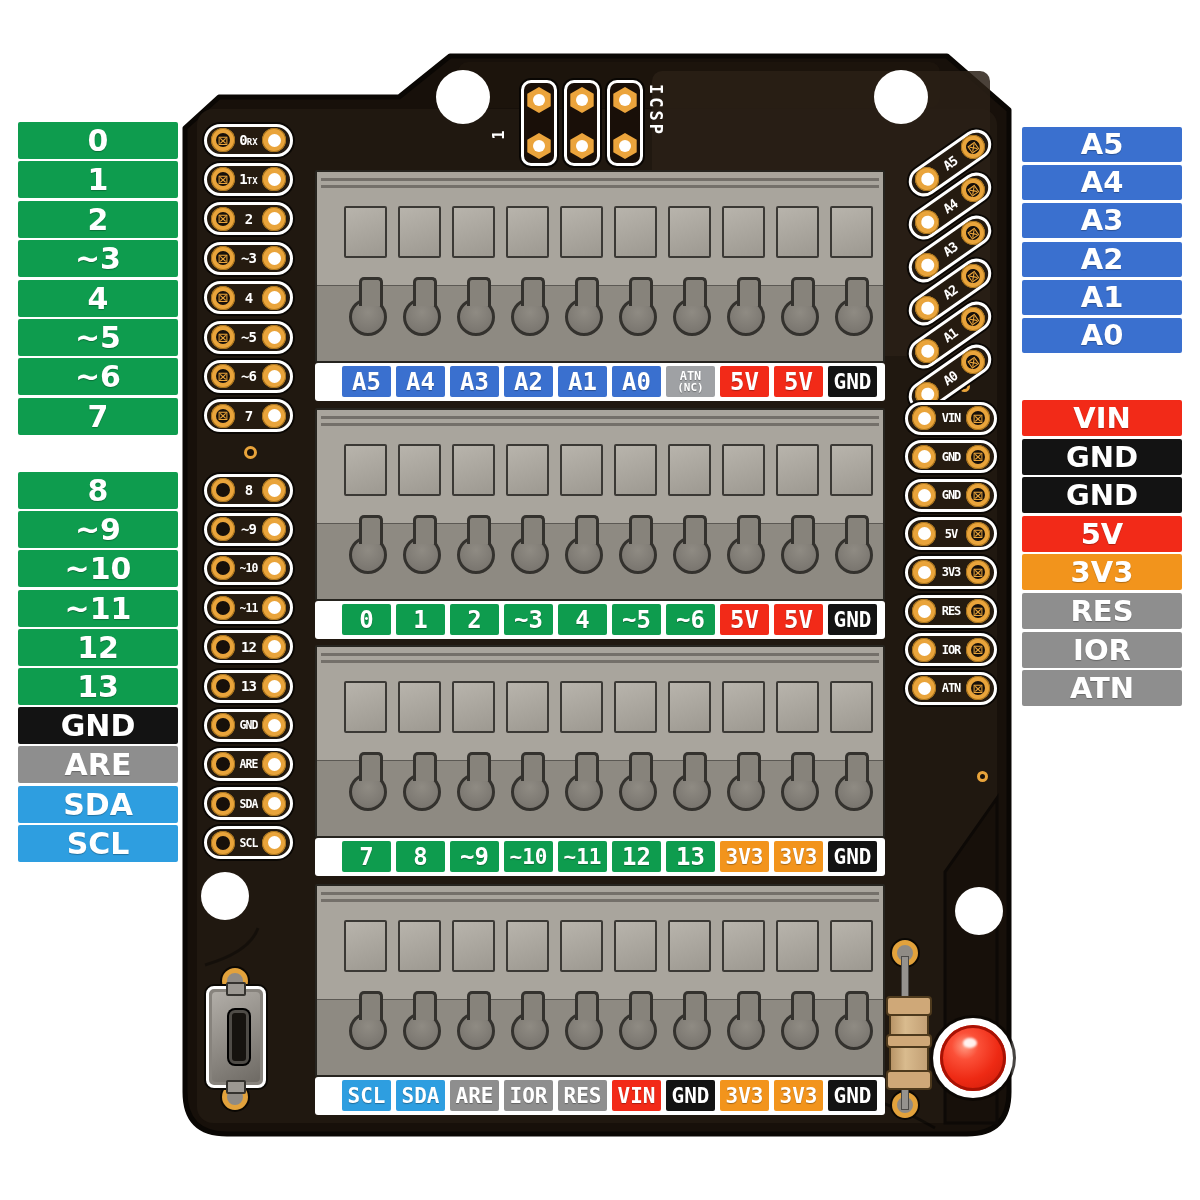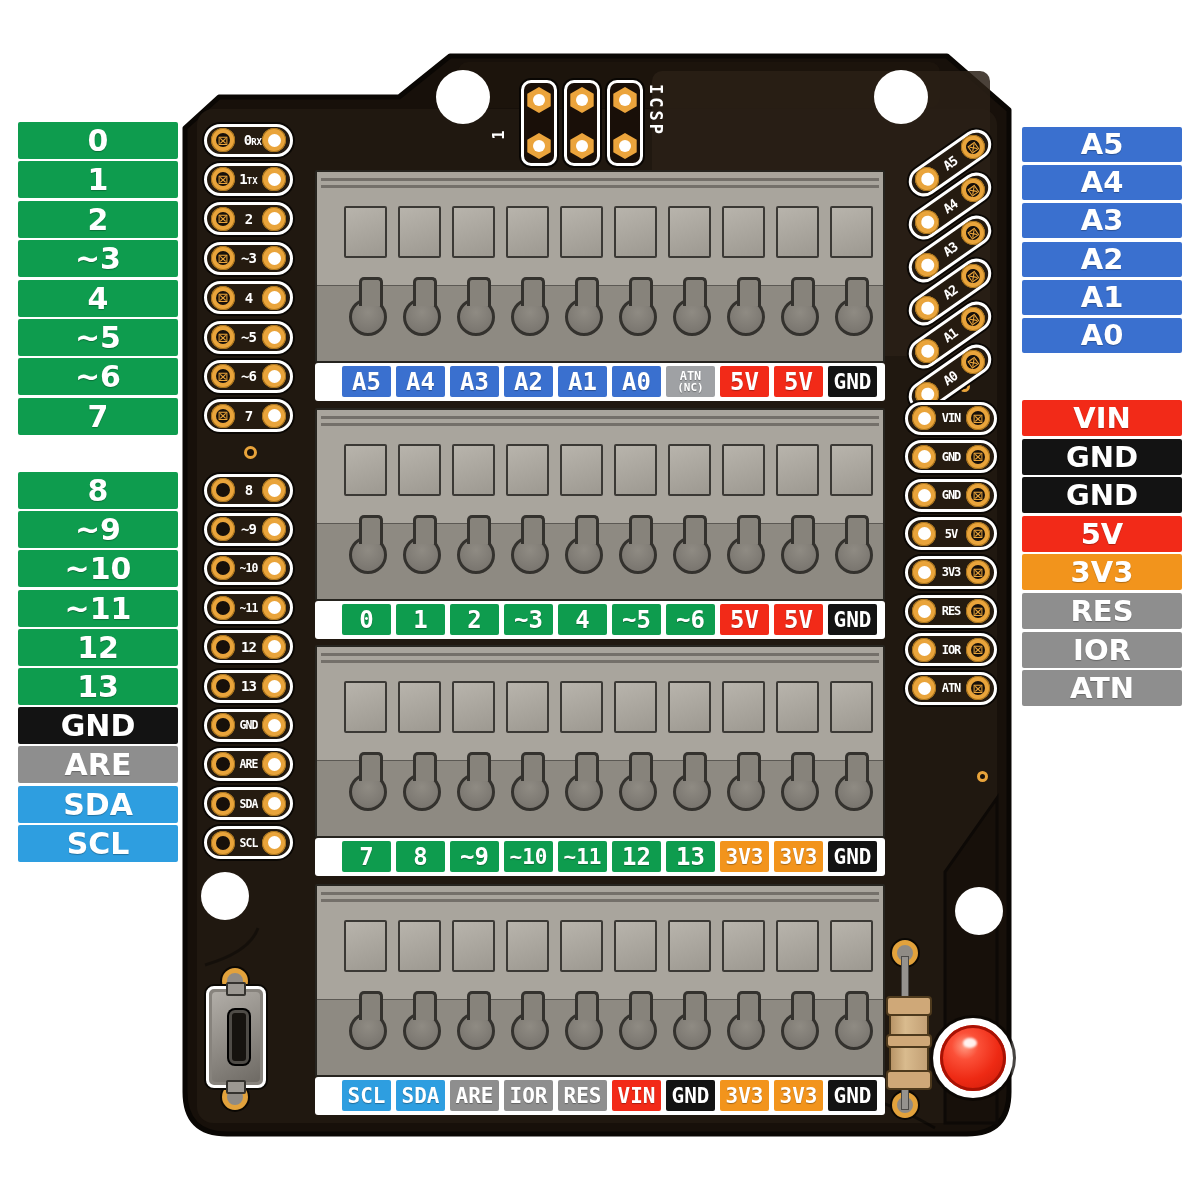--- a/index.html
+++ b/index.html
@@ -167,21 +167,21 @@
       <div class="legend-row" style="height: 36px; line-height: 36px; font-size: 29px; background: rgb(242, 42, 24);">5V</div>
       <div class="legend-row" style="height: 36px; line-height: 36px; font-size: 29px; background: rgb(242, 148, 28);">3V3</div>
       <div class="legend-row" style="height: 36px; line-height: 36px; font-size: 29px; background: rgb(142, 142, 142);">RES</div>
       <div class="legend-row" style="height: 36px; line-height: 36px; font-size: 29px; background: rgb(142, 142, 142);">IOR</div>
       <div class="legend-row" style="height: 36px; line-height: 36px; font-size: 29px; background: rgb(142, 142, 142);">ATN</div>
     </div>
     <div class="pill" style="left: 204px; top: 123.5px; width: 89px; height: 33px;">
       <div class="pc">
         <div class="pci-dark">⊠</div>
       </div>
-      <div class="pill-label" style="font-size: 14px; text-align: right;">0<span class="pill-suf">RX</span></div>
+      <div class="pill-label" style="font-size: 14px;">0<span class="pill-suf">RX</span></div>
       <div class="pc">
         <div class="pci-white"></div>
       </div>
     </div>
     <div class="pill" style="left: 204px; top: 162.9px; width: 89px; height: 33px;">
       <div class="pc">
         <div class="pci-dark">⊠</div>
       </div>
       <div class="pill-label" style="font-size: 14px;">1<span class="pill-suf">TX</span></div>
       <div class="pc">

